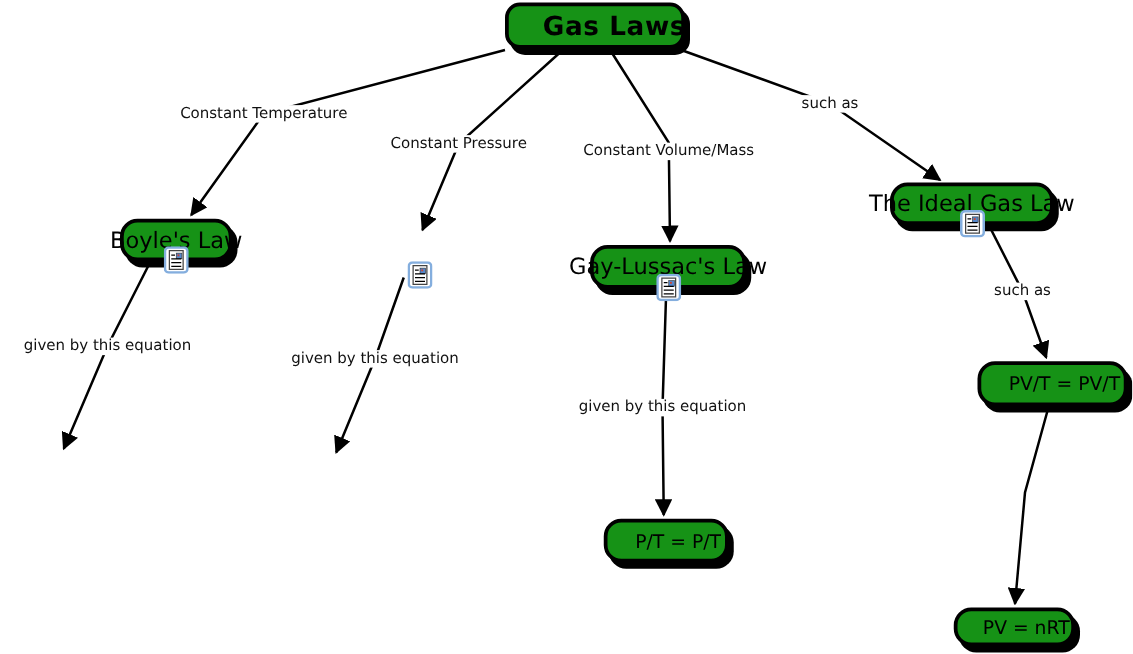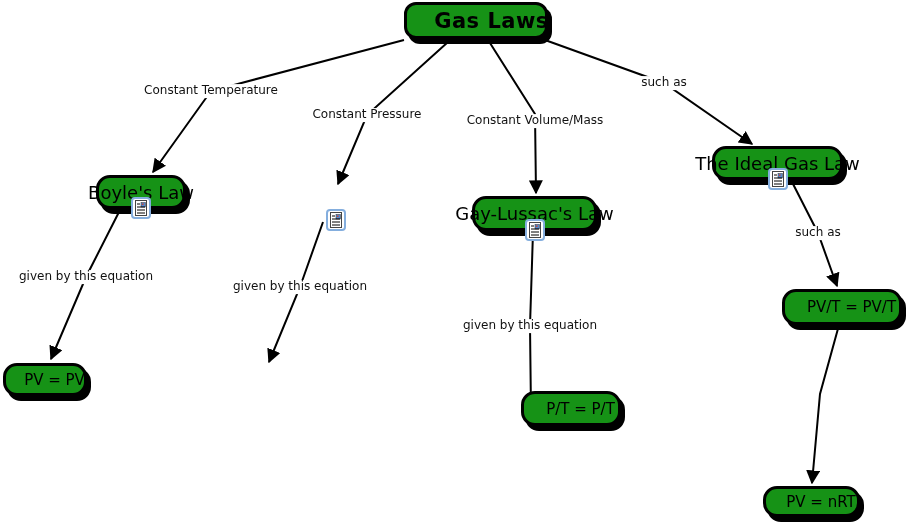--- a/index.html
+++ b/index.html
@@ -133,17 +133,16 @@
     <rect x="1" y="1" width="18" height="20" rx="3" fill="#ffffff" stroke="#84aede" stroke-width="2"></rect>
     <rect x="4.5" y="3.5" width="11" height="15" fill="#ffffff" stroke="#444444" stroke-width="1"></rect>
     <rect x="10" y="5.5" width="4.5" height="4.5" fill="#5588cc" stroke="#333333" stroke-width="0.5"></rect>
     <rect x="11" y="6.5" width="1.5" height="1.5" fill="#cc4433" stroke="none"></rect>
     <line x1="6" y1="7" x2="9" y2="7" stroke="#000000" stroke-width="1"></line>
     <line x1="6" y1="10" x2="14" y2="10" stroke="#000000" stroke-width="1"></line>
     <line x1="6" y1="13" x2="14" y2="13" stroke="#000000" stroke-width="1"></line>
     <line x1="6" y1="16" x2="14" y2="16" stroke="#000000" stroke-width="1"></line>
   </svg>
 </div>
-    <div class="node equation" style="left: 3px; top: 363px; width: 84px; height: 33px;">PV = PV</div>
-    <div class="node equation" style="left: 483px; top: 391px; width: 100px; height: 35px; margin-left: 38px;">P/T = P/T</div>
+    <div class="node equation" style="left: 483px; top: 415px; width: 100px; height: 35px;">P/T = P/T</div>
     <div class="node equation" style="left: 782px; top: 289px; width: 120px; height: 36px;">PV/T = PV/T</div>
     <div class="node equation" style="left: 763px; top: 486px; width: 97px; height: 31px;">PV = nRT</div>
   </div>
 
 </body></html>

